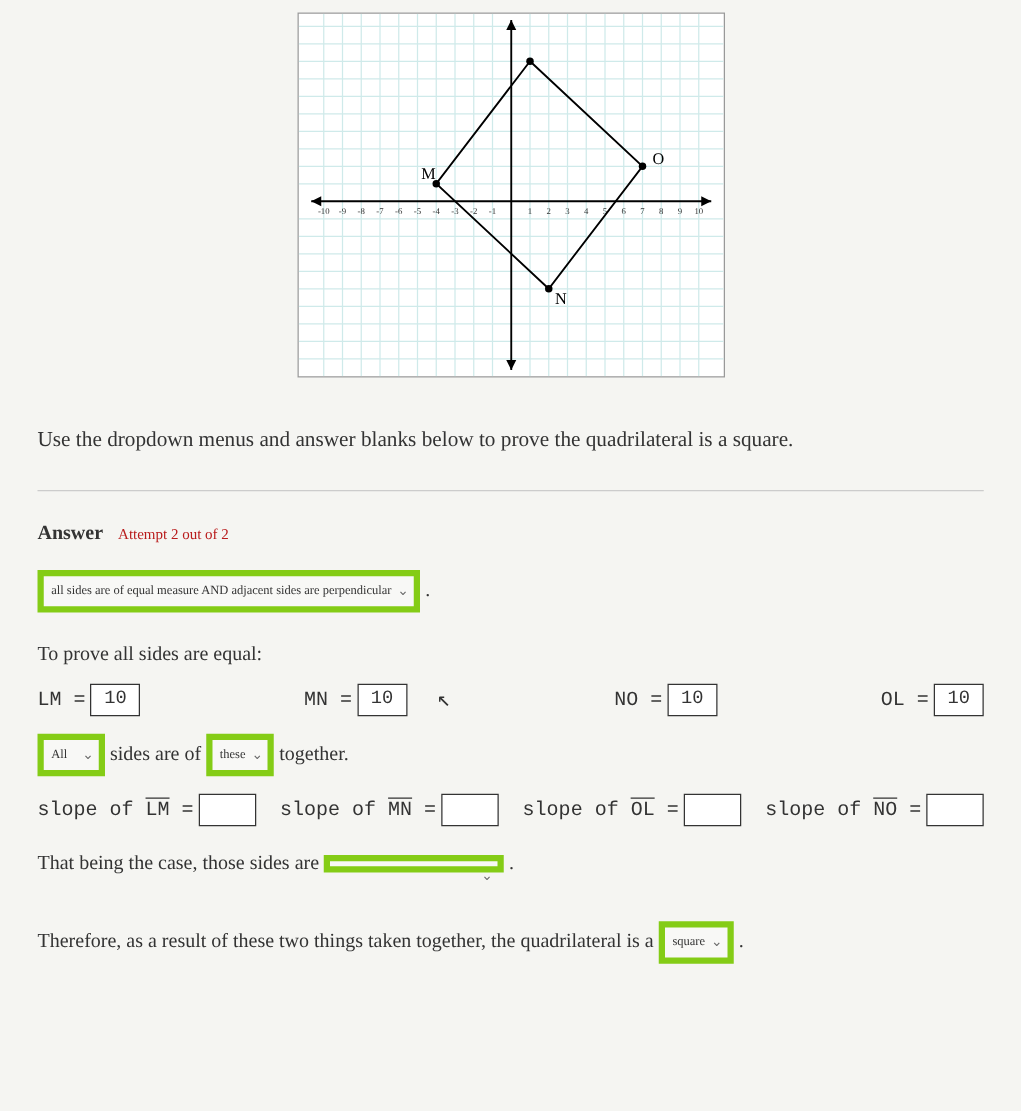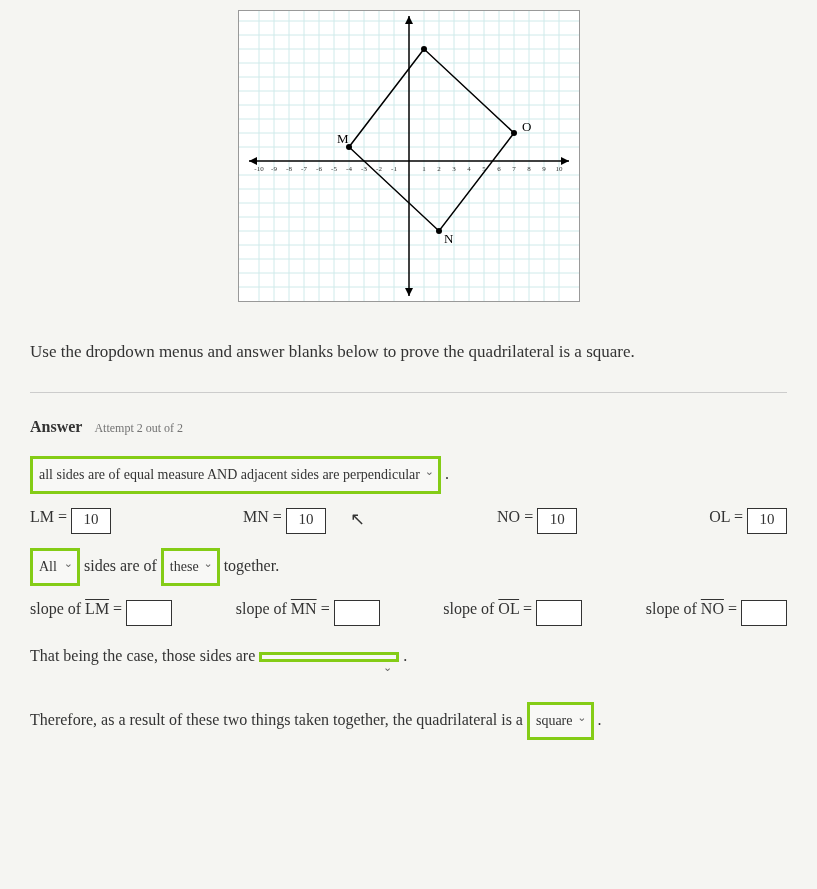--- a/index.html
+++ b/index.html
@@ -29,34 +29,34 @@
 .answer-header {
   font-size: 16px;
   margin: 25px 0 20px 0;
 }
 .answer-header .label {
   font-weight: bold;
   font-family: Liberation Serif, serif;
 }
 .answer-header .attempt {
   font-size: 12px;
-  color: #737373;
+  color: #b91c1c;
   margin-left: 8px;
 }
 .section-text {
   font-size: 16px;
   line-height: 2;
   margin: 10px 0;
 }
 .dropdown {
   display: inline-block;
-  border: 3px solid #84cc16;
+  border: 5px solid #84cc16;
   background: #f8f8f6;
   padding: 2px 18px 2px 6px;
-  font-size: 14px;
+  font-size: 10px;
   position: relative;
   min-width: 20px;
   vertical-align: middle;
 }
 .dropdown::after {
   content: "⌄";
   position: absolute;
   right: 4px;
   top: 1px;
   font-size: 11px;
@@ -81,22 +81,23 @@
 }
 .row {
   display: flex;
   justify-content: space-between;
   align-items: center;
   margin: 14px 0;
   flex-wrap: wrap;
 }
 .row > span {
   display: flex;
-  align-items: flex-start;
+  align-items: center;
   gap: 4px;
+  font-family: Liberation Mono, monospace;
 }
 .subheading {
   font-size: 16px;
   margin: 25px 0 8px 0;
 }
 .overline {
   text-decoration: overline;
 }
 hr.sep {
   border: none;
@@ -209,20 +210,21 @@
   <div class="answer-header">
     <span class="label">Answer</span>
     <span class="attempt">Attempt 2 out of 2</span>
   </div>
 
   <div class="section-text">
     <span class="dropdown">all sides are of equal measure AND adjacent sides are perpendicular</span>
     <span>.</span>
   </div>
 
+  <div class="subheading">To prove all sides are equal:</div>
 
   <div class="row">
     <span>
       <span>LM =</span>
       <span class="input-box">10</span>
     </span>
     <span>
       <span>MN =</span>
       <span class="input-box">10</span>
       <span class="cursor-icon">↖</span>

